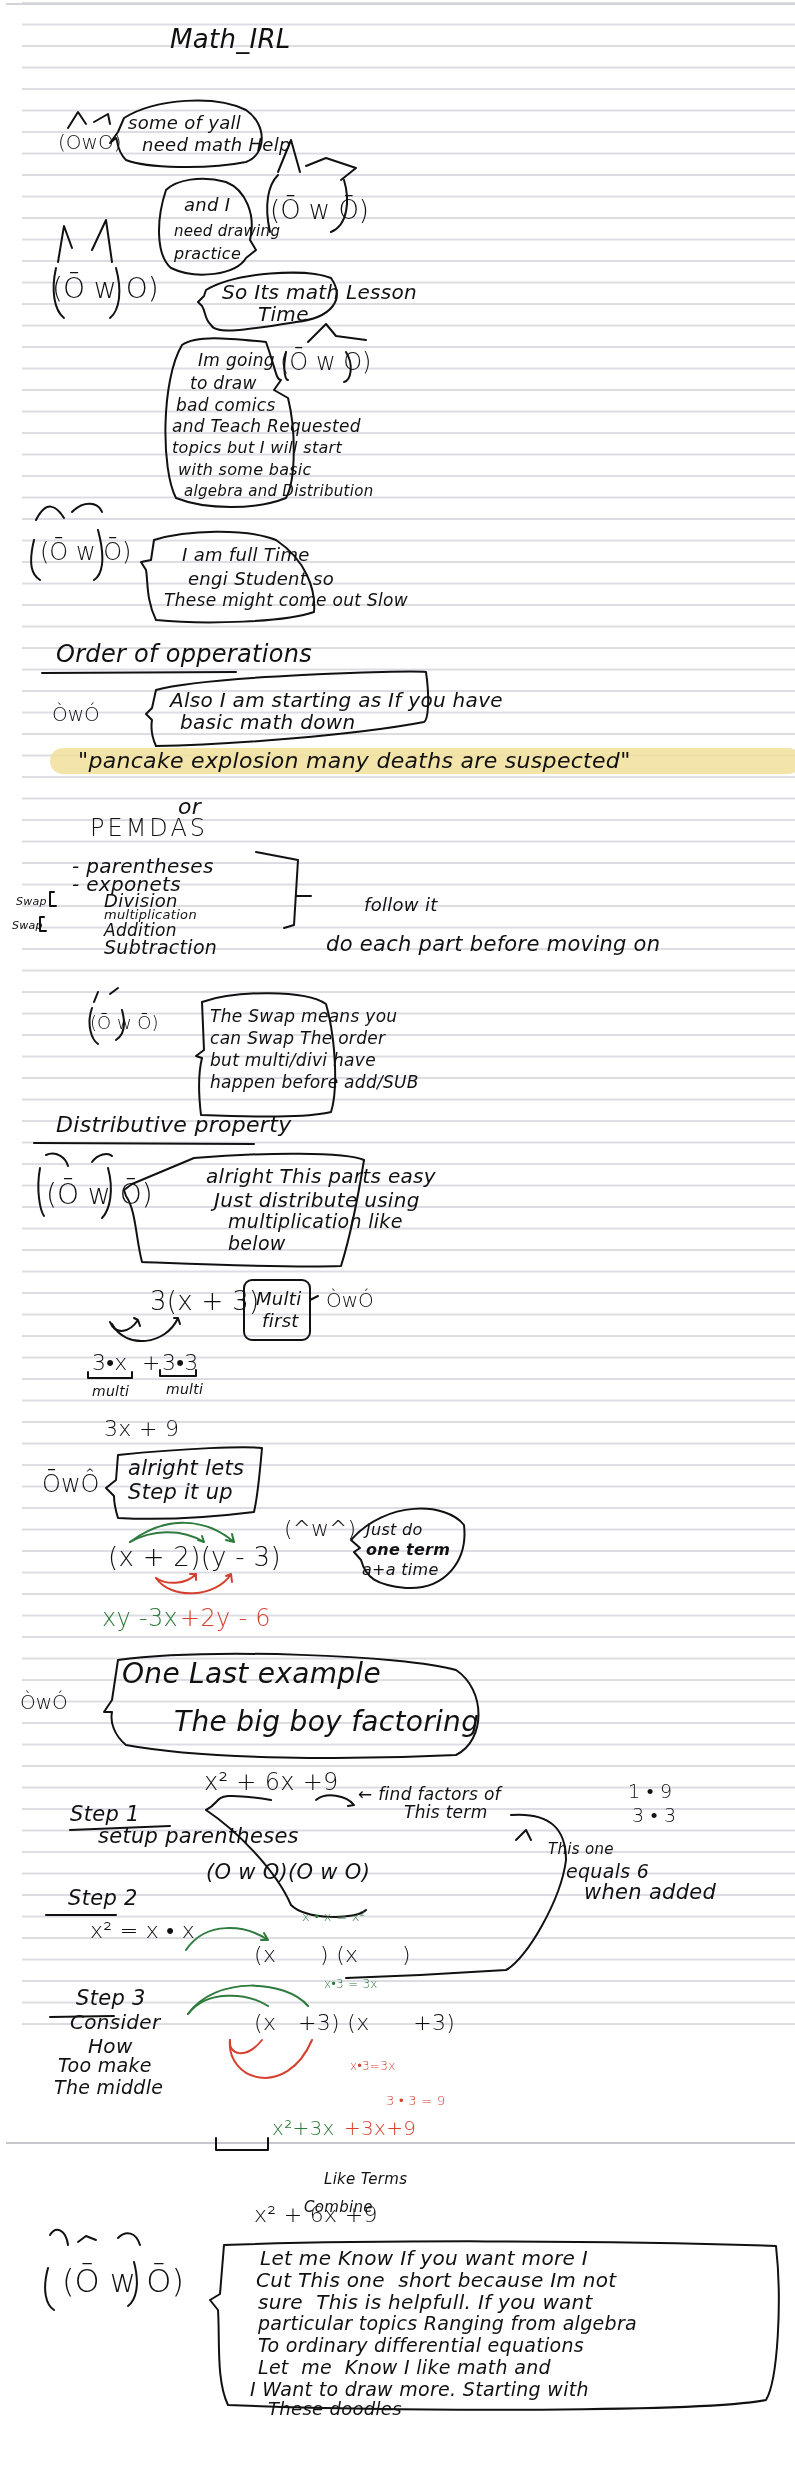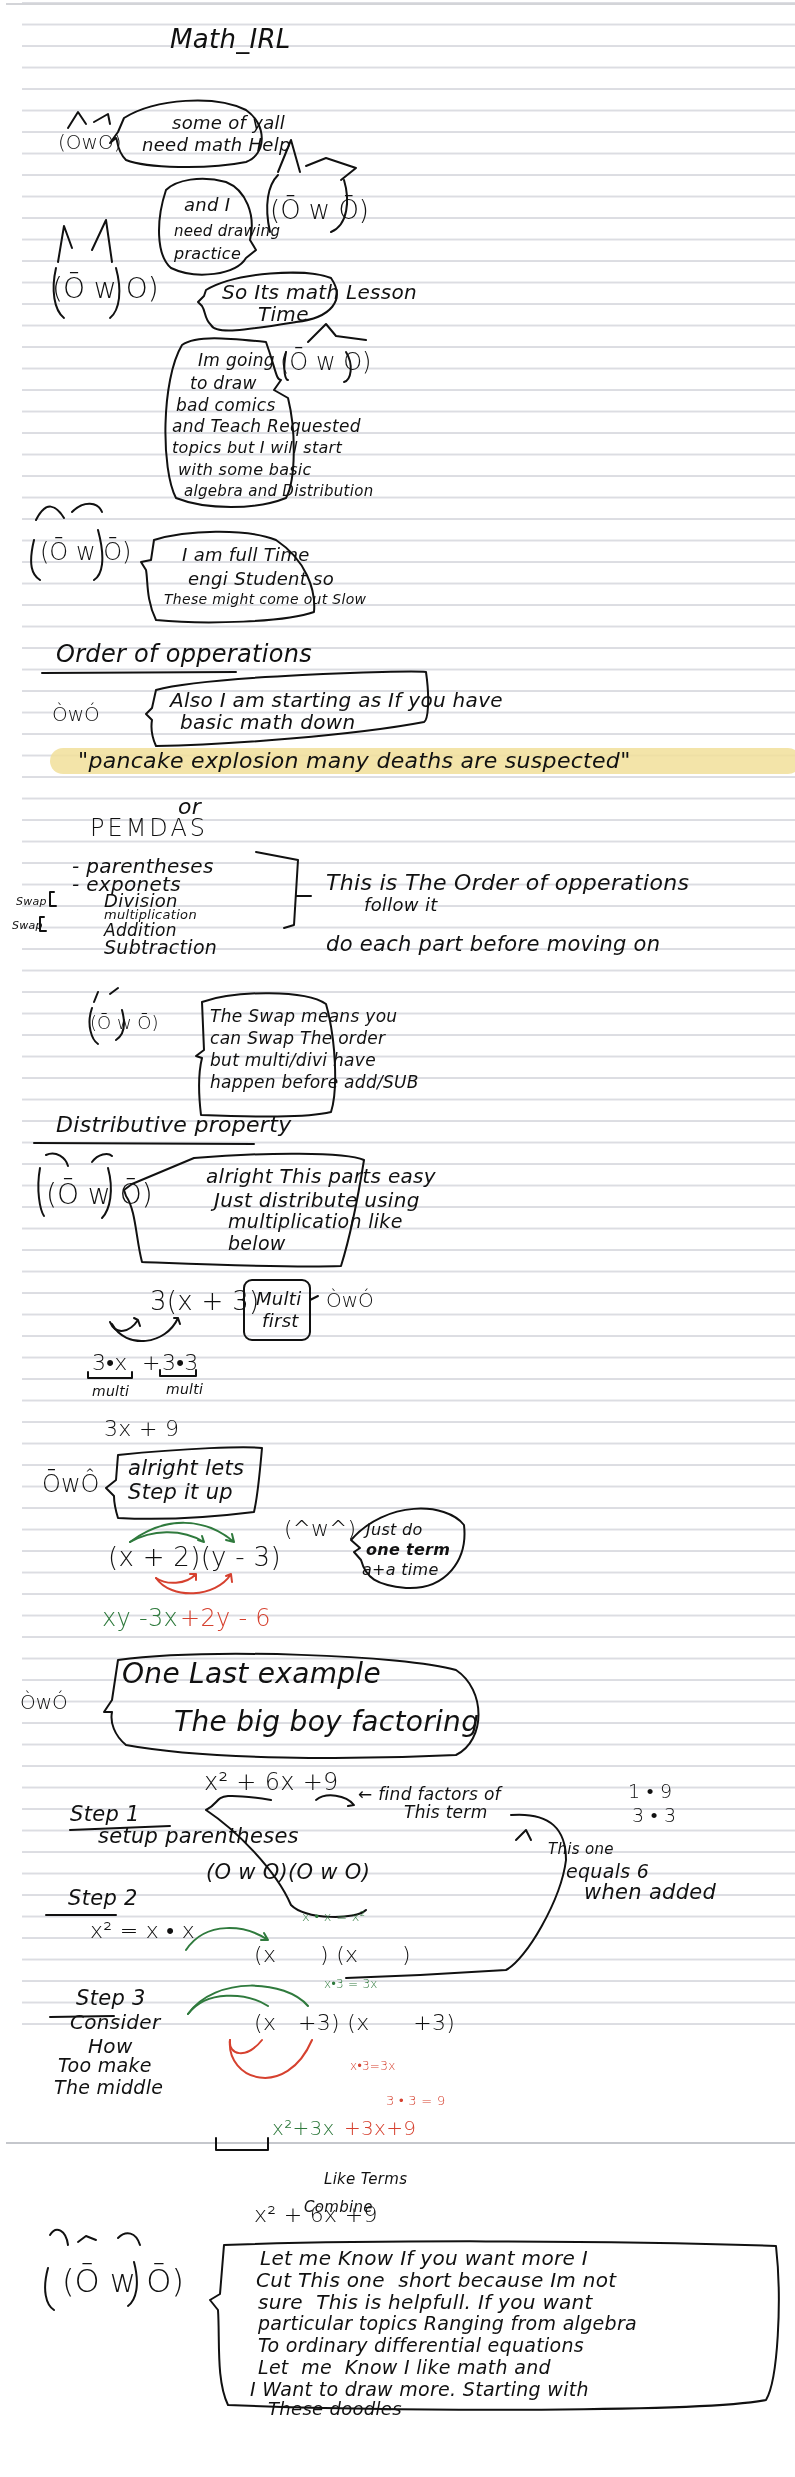--- a/index.html
+++ b/index.html
@@ -120,21 +120,21 @@
 
     <path d="M218,2245 C350,2240 600,2240 770,2246 C776,2300 772,2380 760,2400 C700,2412 400,2412 222,2405 C210,2380 214,2340 212,2310 L204,2300 L214,2294 Z"></path>
   </svg>
 
   <div class="hl"></div>
 
   <div class="t hand" style="left:164px;top:26px;font-size:26px;">Math_IRL</div>
 
   <div class="face" style="left:52px;top:130px;font-size:20px;">(OwO)</div>
   <div>
-    <div class="t hand" style="left:122px;top:114px;font-size:18px;margin-left:44px;">some of yall</div>
+    <div class="t hand" style="left:122px;top:114px;font-size:18px;">some of yall</div>
     <div class="t hand" style="left:136px;top:136px;font-size:18px;">need math Help</div>
   </div>
   <div class="face" style="left:264px;top:195px;font-size:26px;">(Ō w Ō)</div>
   <div>
     <div class="t hand" style="left:178px;top:196px;font-size:18px;">and I</div>
     <div class="t hand" style="left:168px;top:224px;font-size:15px;">need drawing</div>
     <div class="t hand" style="left:168px;top:246px;font-size:16px;">practice</div>
   </div>
   <div class="face" style="left:46px;top:272px;font-size:28px;">(Ō w O)</div>
   <div>
@@ -148,21 +148,21 @@
     <div class="t hand" style="left:170px;top:397px;font-size:17px;">bad comics</div>
     <div class="t hand" style="left:166px;top:418px;font-size:17px;">and Teach Requested</div>
     <div class="t hand" style="left:166px;top:440px;font-size:16px;">topics but I will start</div>
     <div class="t hand" style="left:172px;top:462px;font-size:16px;">with some basic</div>
     <div class="t hand" style="left:178px;top:484px;font-size:15px;">algebra and Distribution</div>
   </div>
   <div class="face" style="left:34px;top:538px;font-size:24px;">(Ō w Ō)</div>
   <div>
     <div class="t hand" style="left:176px;top:546px;font-size:18px;">I am full Time</div>
     <div class="t hand" style="left:182px;top:570px;font-size:18px;">engi Student so</div>
-    <div class="t hand" style="left:158px;top:592px;font-size:14px;">These might come out Slow</div>
+    <div class="t hand" style="left:158px;top:592px;font-size:17px;">These might come out Slow</div>
   </div>
 
   <div class="t hand" style="left:50px;top:642px;font-size:24px;">Order of opperations</div>
   <div class="face" style="left:46px;top:702px;font-size:20px;">ÒwÓ</div>
   <div>
     <div class="t hand" style="left:164px;top:690px;font-size:20px;">Also I am starting as If you have</div>
     <div class="t hand" style="left:174px;top:712px;font-size:20px;">basic math down</div>
   </div>
   <div class="t hand" style="left:72px;top:750px;font-size:22px;">"pancake explosion many deaths are suspected"</div>
   <div class="t hand" style="left:172px;top:796px;font-size:22px;">or</div>
@@ -170,21 +170,20 @@
   <div>
     <div class="t hand" style="left:66px;top:856px;font-size:20px;">- parentheses</div>
     <div class="t hand" style="left:66px;top:874px;font-size:20px;">- exponets</div>
     <div class="t hand" style="left:98px;top:892px;font-size:18px;">Division</div>
     <div class="t hand" style="left:98px;top:908px;font-size:13px;">multiplication</div>
     <div class="t hand" style="left:98px;top:922px;font-size:17px;">Addition</div>
     <div class="t hand" style="left:98px;top:938px;font-size:19px;">Subtraction</div>
   </div>
   <div class="t hand" style="left:10px;top:896px;font-size:11px;">Swap</div>
   <div class="t hand" style="left:6px;top:920px;font-size:11px;">Swap</div>
-  <div class="t hand" style="left:320px;top:872px;font-size:22px;">This is The Order of opperations</div>
   <div class="t hand" style="left:358px;top:896px;font-size:18px;">follow it</div>
   <div class="t hand" style="left:320px;top:934px;font-size:21px;">do each part before moving on</div>
   <div class="face" style="left:84px;top:1012px;font-size:18px;">(Ō w Ō)</div>
   <div>
     <div class="t hand" style="left:204px;top:1008px;font-size:17px;">The Swap means you</div>
     <div class="t hand" style="left:204px;top:1030px;font-size:17px;">can Swap The order</div>
     <div class="t hand" style="left:204px;top:1052px;font-size:17px;">but multi/divi have</div>
     <div class="t hand" style="left:204px;top:1074px;font-size:17px;">happen before add/SUB</div>
   </div>
 

